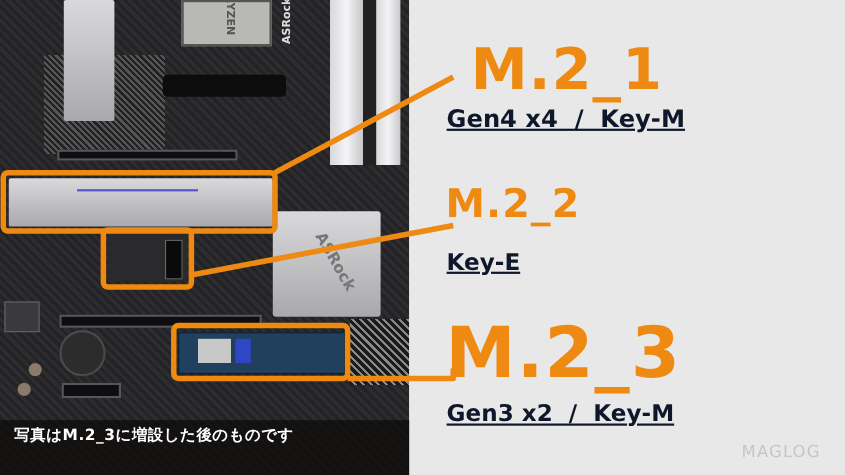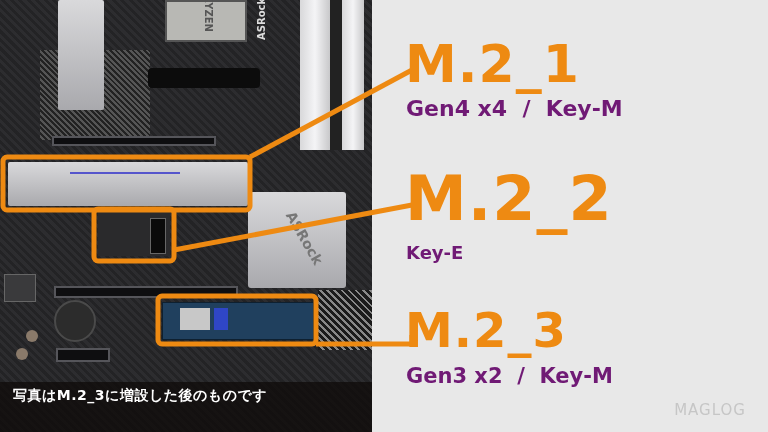--- a/index.html
+++ b/index.html
@@ -6,21 +6,21 @@
   body { width:768px; height:432px; overflow:hidden; background:#e9e9e9; position:relative; font-family:"DejaVu Sans", sans-serif; }
   .photo { position:absolute; left:0; top:0; width:372px; height:432px; background:#1b1b1d; overflow:hidden; }
   .panel { position:absolute; left:372px; top:0; width:396px; height:432px; background:#e8e8e8; }
   .blk { position:absolute; }
   .camo { background:
       repeating-linear-gradient(45deg, #2a2a2c 0 3px, #3b3b3e 3px 6px); }
   .hs { background:linear-gradient(180deg,#d9d9db,#a9a9ad); }
   .ram { background:linear-gradient(90deg,#d8d8da,#f4f4f6 50%,#c8c8ca); }
   .slot { background:#0e0e10; border:2px solid #55555a; }
   .label-title { position:absolute; color:#ee8a12; font-family:"DejaVu Sans", sans-serif; font-weight:bold; letter-spacing:1px; line-height:1; }
-  .label-sub { position:absolute; color:#701a75; font-family:"DejaVu Sans", sans-serif; font-weight:bold; line-height:1; white-space:pre; }
+  .label-sub { position:absolute; color:#0f172a; font-family:"DejaVu Sans", sans-serif; font-weight:bold; line-height:1; white-space:pre;text-decoration:underline; }
   .caption { position:absolute; left:0; top:382px; width:372px; height:64px; background:rgba(15,12,10,0.78); }
   .caption-line { position:absolute; left:13px; color:#fff; font-weight:bold; font-size:14px; letter-spacing:0.5px; }
   .watermark { position:absolute; right:22px; bottom:13px; color:#c6c6c6; font-size:15px; letter-spacing:1px;text-align:center; }
   svg.overlay { position:absolute; left:0; top:0; }
 </style>
 </head>
 <body>
 
 <div class="photo">
 
@@ -75,26 +75,26 @@
   <g fill="none" stroke="#ee8a12" stroke-width="5" stroke-linejoin="round">
     <rect x="3" y="157" width="247" height="53" rx="4"></rect>
     <line x1="250" y1="157" x2="412" y2="70"></line>
     <rect x="94" y="209" width="80" height="52" rx="4"></rect>
     <line x1="174" y1="250" x2="412" y2="205"></line>
     <rect x="158" y="296" width="158" height="48" rx="4"></rect>
     <polyline points="316,344 412,344 412,335"></polyline>
   </g>
 </svg>
 
-<div class="label-title" style="left:405px;top:38px;font-size:52px">M.2_1</div>
+<div class="label-title" style="left:428px;top:38px;font-size:52px">M.2_1</div>
 <div class="label-sub" style="left:406px;top:98px;font-size:22px">Gen4 x4  /  Key-M</div>
 
-<div class="label-title" style="left:405px;top:168px;font-size:62px">M.2_2</div>
-<div class="label-sub" style="left:406px;top:244px;font-size:18px">Key-E</div>
+<div class="label-title" style="left:405px;top:168px;font-size:36px">M.2_2</div>
+<div class="label-sub" style="left:406px;top:228px;font-size:21px">Key-E</div>
 
-<div class="label-title" style="left:405px;top:306px;font-size:48px">M.2_3</div>
+<div class="label-title" style="left:405px;top:290px;font-size:64px">M.2_3</div>
 <div class="label-sub" style="left:406px;top:366px;font-size:21px">Gen3 x2  /  Key-M</div>
 
 <div class="caption">
   <div class="caption-line" style="top:5px">写真はM.2_3に増設した後のものです</div>
 </div>
 
 <div class="watermark">MAGLOG</div>
 
 </body></html>

